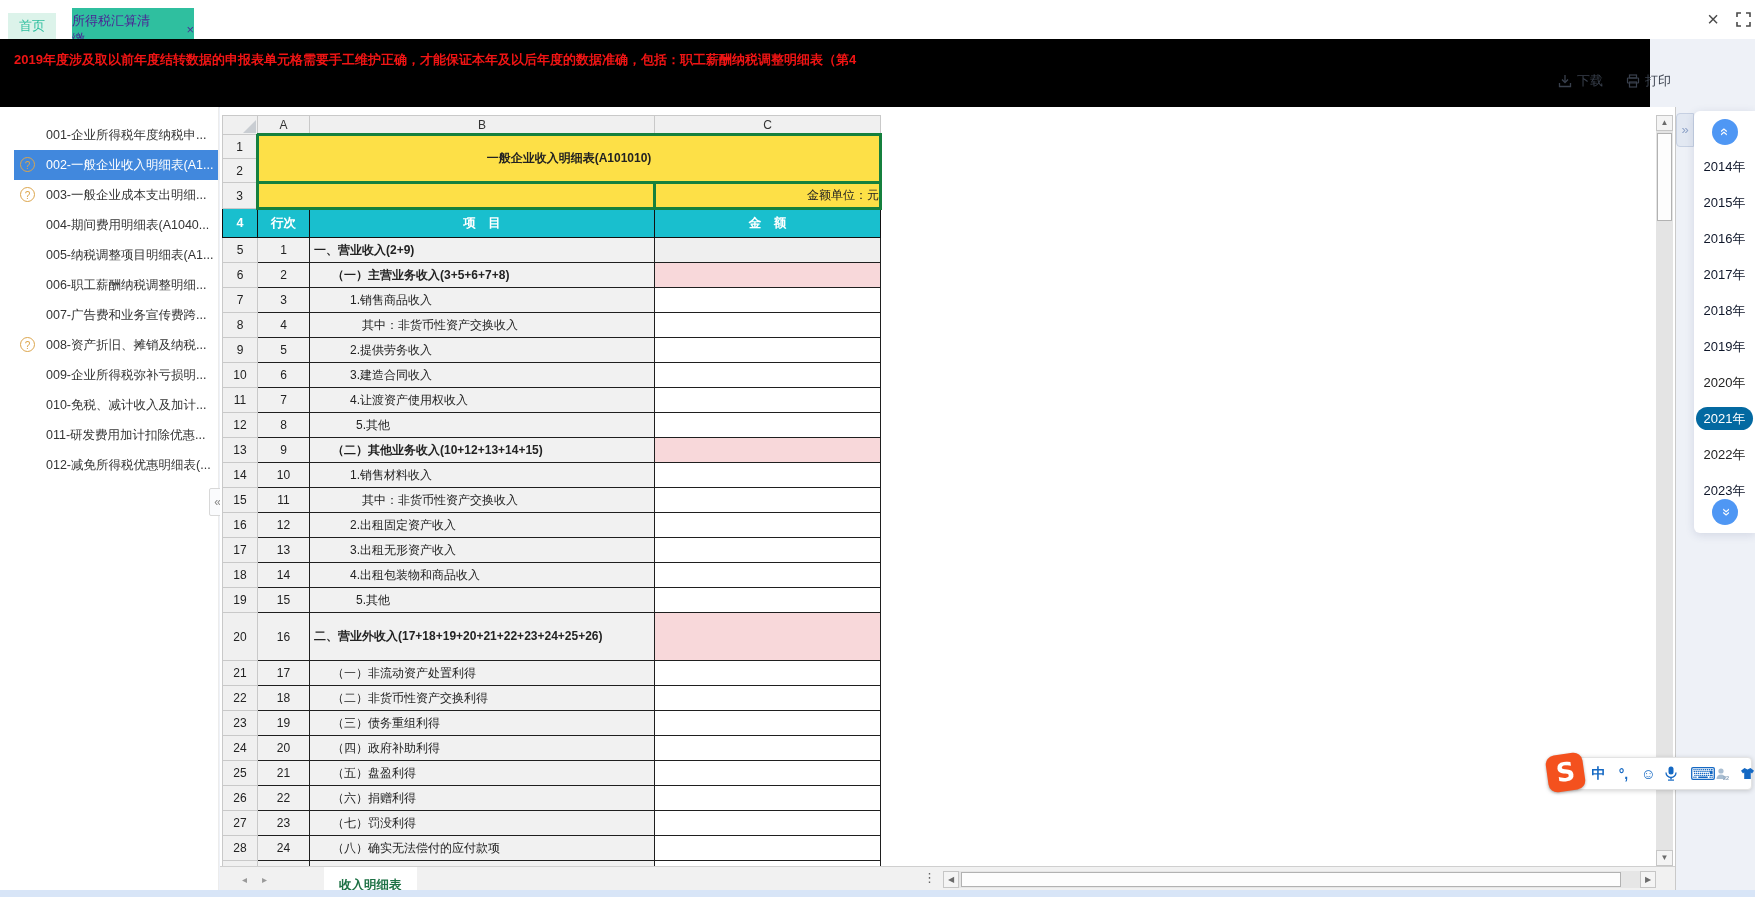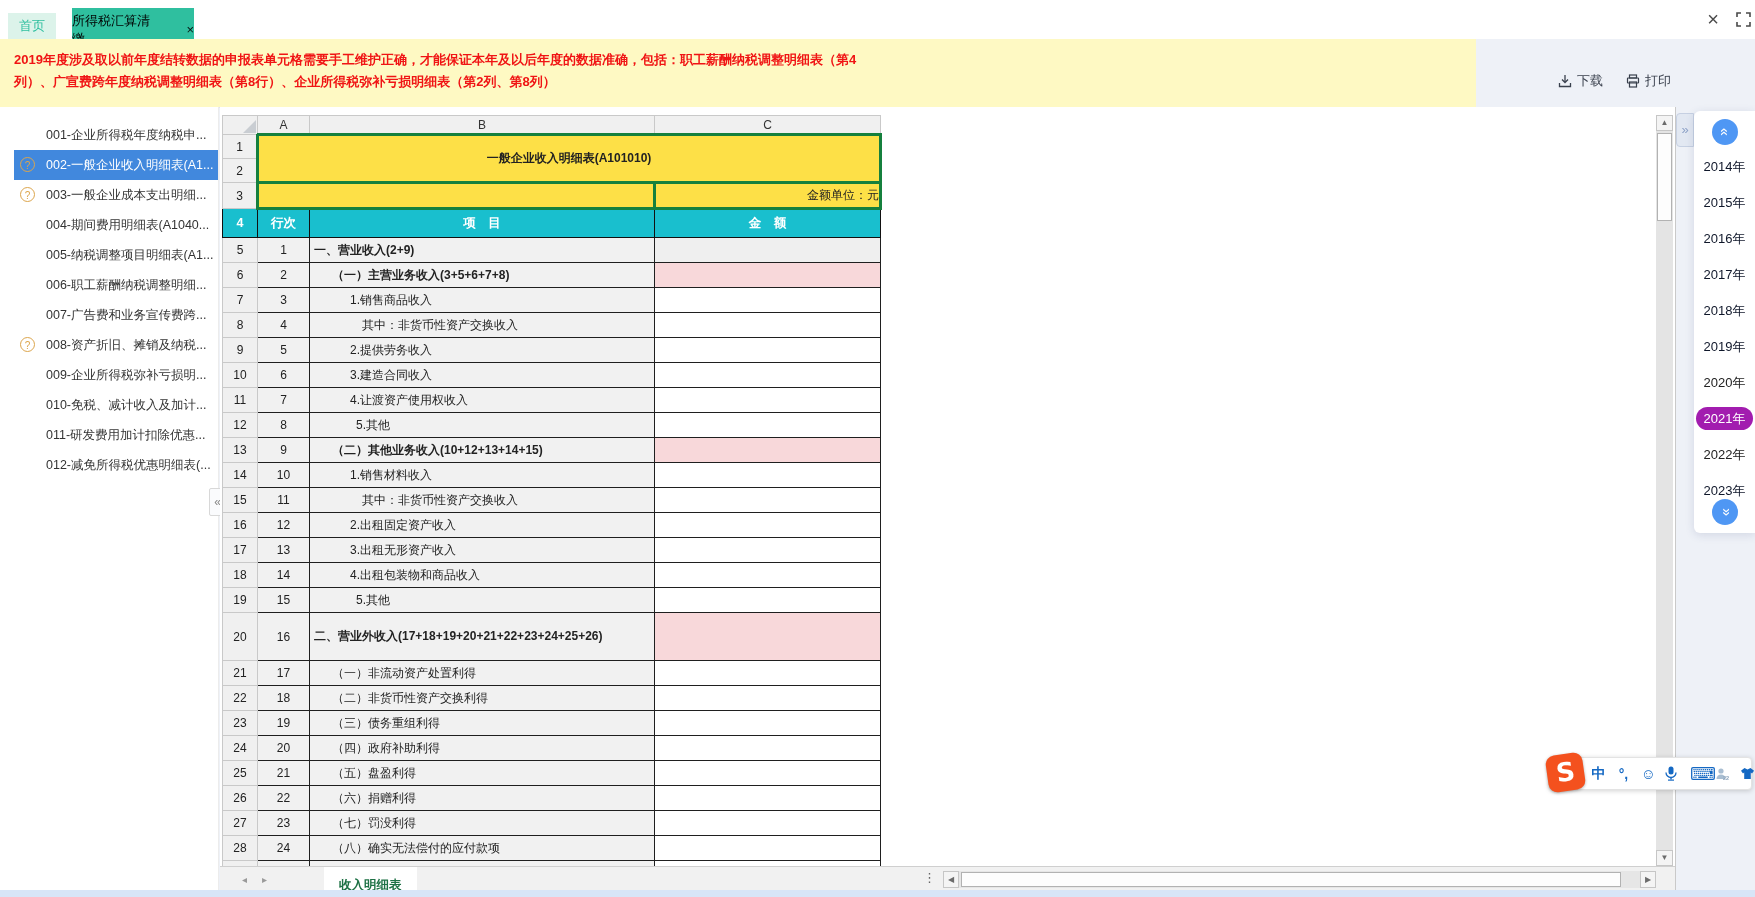--- a/index.html
+++ b/index.html
@@ -4,28 +4,28 @@
 <style>
   html,body{margin:0;padding:0;background:#dfe3ec;}
   .screen{position:relative;width:1755px;height:897px;overflow:hidden;
     font-family:"Liberation Sans","DejaVu Sans",sans-serif;background:#eef1f7;}
 
   
   .topbar{position:absolute;left:0;top:0;width:1755px;height:39px;background:#fff;}
   .tab-home{position:absolute;left:8px;top:13px;width:48px;height:43px;background:#dcf3ea;
     color:#2fbf9f;font-size:13px;text-align:center;line-height:26px;cursor:default;}
   .tab-active{position:absolute;left:72px;top:8px;width:122px;height:43px;background:#2fbf9f;
-    color:#000000;font-size:13px;display:flex;align-items:center;justify-content:center;gap:25px;}
+    color:#4c1d95;font-size:13px;display:flex;align-items:center;justify-content:center;gap:25px;}
   .tab-active .x{font-size:13px;opacity:.9;}
   .winctl{position:absolute;top:0;height:39px;display:flex;align-items:center;color:#4a4a4a;}
   .win-close{left:1698px;width:30px;font-size:20px;justify-content:center;}
   .win-fs{left:1728px;width:30px;justify-content:center;}
 
   
-  .notice{position:absolute;left:0;top:39px;width:1459px;height:68px;background:#fef9c3;border-bottom:1px solid #e0e4f0;padding-left:17px;}
+  .notice{position:absolute;left:0;top:39px;width:1650px;height:68px;background:#000000;border-bottom:1px solid #e0e4f0;}
   .notice .l1,.notice .l2{position:absolute;left:14px;color:#f01414;font-size:13px;font-weight:600;white-space:nowrap;}
   .notice .l1{top:12px;} .notice .l2{top:34px;}
   .actbtn{position:absolute;top:72px;display:flex;align-items:center;gap:5px;color:#39404d;font-size:13px;cursor:pointer;}
   .btn-dl{left:1558px;} .btn-pr{left:1626px;}
 
   
   .sidebar{position:absolute;left:0;top:107px;width:219px;height:784px;background:#fff;border-right:1px solid #ececec;padding-top:13px;box-sizing:border-box;}
   .s-item{position:relative;margin-left:14px;height:30px;line-height:30px;padding-left:32px;
     font-size:12.5px;color:#333;white-space:nowrap;overflow:hidden;cursor:pointer;}
   .s-item.active{background:#4188dd;color:#fff;}
@@ -91,21 +91,21 @@
   .years{position:absolute;left:1694px;top:111px;width:61px;height:422px;background:#fff;border-radius:6px 0 0 6px;
     box-shadow:0 2px 10px rgba(40,60,110,.14);}
   .ycirc{position:absolute;left:50%;transform:translateX(-50%);width:26px;height:26px;border-radius:50%;background:#4f97f4;
     color:#fff;text-align:center;cursor:pointer;}
   .ycirc span{display:inline-block;font-size:14px;line-height:26px;}
   .yc-up{top:8px;} .yc-up span{transform:rotate(90deg);}
   .yc-dn{top:388px;} .yc-dn span{transform:rotate(-90deg);}
   .ylist{position:absolute;left:0;top:38px;width:100%;margin:0;padding:0;list-style:none;}
   .ylist li{height:36px;line-height:36px;text-align:center;font-size:13px;color:#222;cursor:pointer;}
   .ylist li.disabled{color:#0f172a;}
-  .ylist li.active span{display:inline-block;background:#a21caf;color:#fff;border-radius:12px;padding:3px 8px;line-height:17px;}
+  .ylist li.active span{display:inline-block;background:#0369a1;color:#fff;border-radius:12px;padding:3px 8px;line-height:17px;}
 
   
   .ime{position:absolute;left:1549px;top:757px;width:203px;height:33px;background:#fff;border:1px solid #e3e3e3;
     border-radius:4px;box-shadow:0 1px 5px rgba(0,0,0,.18);box-sizing:border-box;}
   .ime-s{position:absolute;left:-3px;top:-4px;width:37px;height:37px;background:#f4511e;border-radius:9px;
     transform:rotate(-8deg);color:#fff;font-weight:bold;font-size:26px;text-align:center;line-height:36px;
     font-family:"DejaVu Sans",sans-serif;box-shadow:0 1px 3px rgba(0,0,0,.3);cursor:pointer;}
   .ime-row{position:absolute;left:40px;top:0;height:31px;display:flex;align-items:center;gap:8px;color:#1468c3;}
   .ime-ic{width:17px;text-align:center;font-size:14px;font-weight:bold;cursor:pointer;}
   .ime-ic.sm{font-size:15px;font-weight:normal;}
@@ -137,21 +137,20 @@
             <path d="M10 1 H14 V5"></path>
             <path d="M14 10 V14 H10"></path>
             <path d="M5 14 H1 V10"></path>
         </svg>
       </span>
     </div>
   </div>
 
   <div class="notice">
     <div class="l1">2019年度涉及取以前年度结转数据的申报表单元格需要手工维护正确，才能保证本年及以后年度的数据准确，包括：职工薪酬纳税调整明细表（第4</div>
-    <div class="l2">列）、广宣费跨年度纳税调整明细表（第8行）、企业所得税弥补亏损明细表（第2列、第8列）</div>
   </div>
   <div class="actbtn btn-dl">
     <span>
       <svg width="14" height="14" viewBox="0 0 14 14" fill="none" stroke="#39404d" stroke-width="1.3">
         <path d="M7 1 V8"></path>
           <path d="M4 5.5 L7 8.5 L10 5.5"></path>
           <path d="M1.5 9 V12.5 H12.5 V9"></path>
       </svg>
     </span>
     <span>下载</span>

